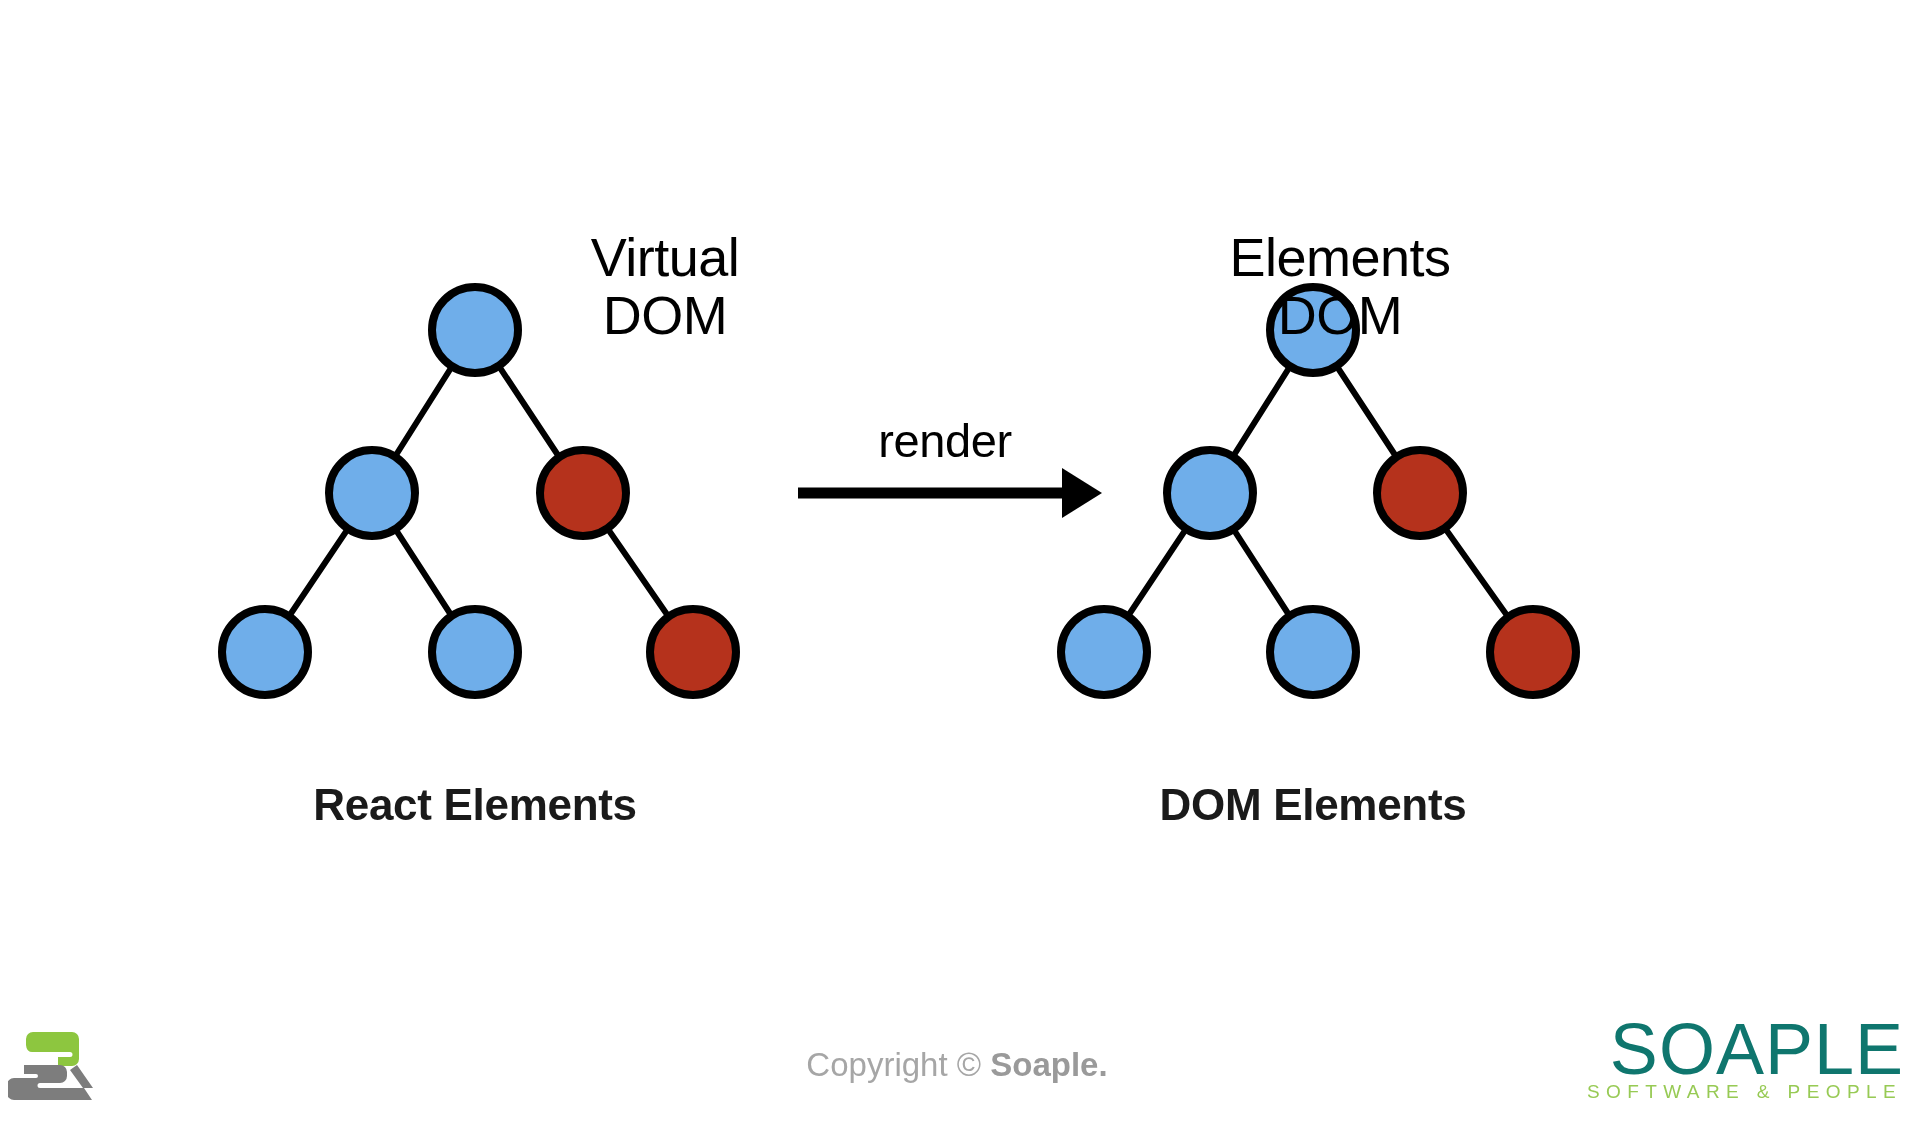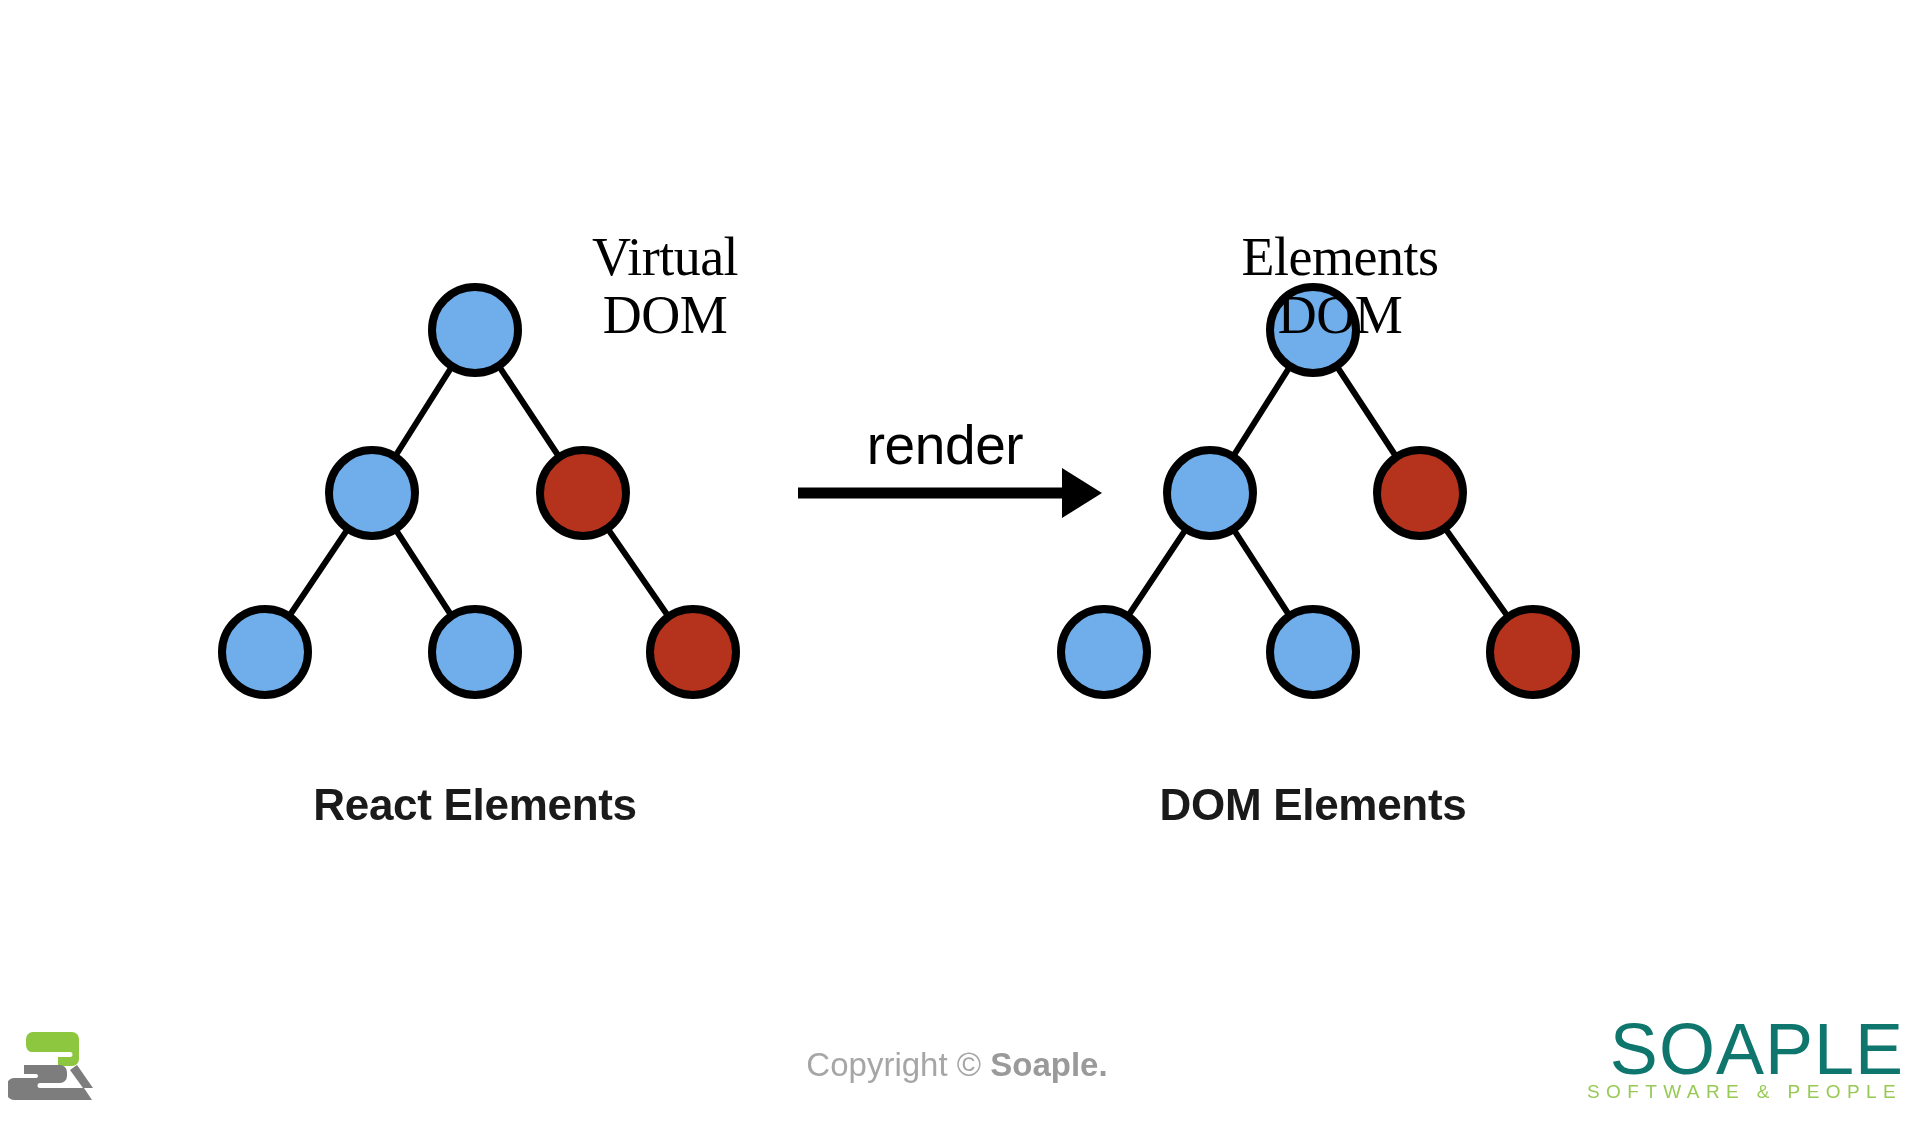--- a/index.html
+++ b/index.html
@@ -29,21 +29,21 @@
     top: 0;
     width: 1914px;
     height: 1126px;
   }
 
   
   .tree-title {
     position: absolute;
     text-align: center;
     color: #000000;
-    font-family: Liberation Serif, serif;
+    font-family: Liberation Sans, sans-serif;
     font-weight: 400;
     font-size: 54px;
     line-height: 1.08;
     letter-spacing: -0.5px;
     white-space: nowrap;
   }
   .tree-title .ln {
     display: block;
   }
 
@@ -57,21 +57,21 @@
     letter-spacing: -0.3px;
     white-space: nowrap;
   }
 
   .arrow-label {
     position: absolute;
     text-align: center;
     color: #000000;
     font-family: "Liberation Sans", sans-serif;
     font-weight: 400;
-    font-size: 55px;
+    font-size: 47px;
     letter-spacing: -0.4px;
     white-space: nowrap;
   }
 
   
   #footer-copyright {
     position: absolute;
     left: 0;
     right: 0;
     top: 1046px;

